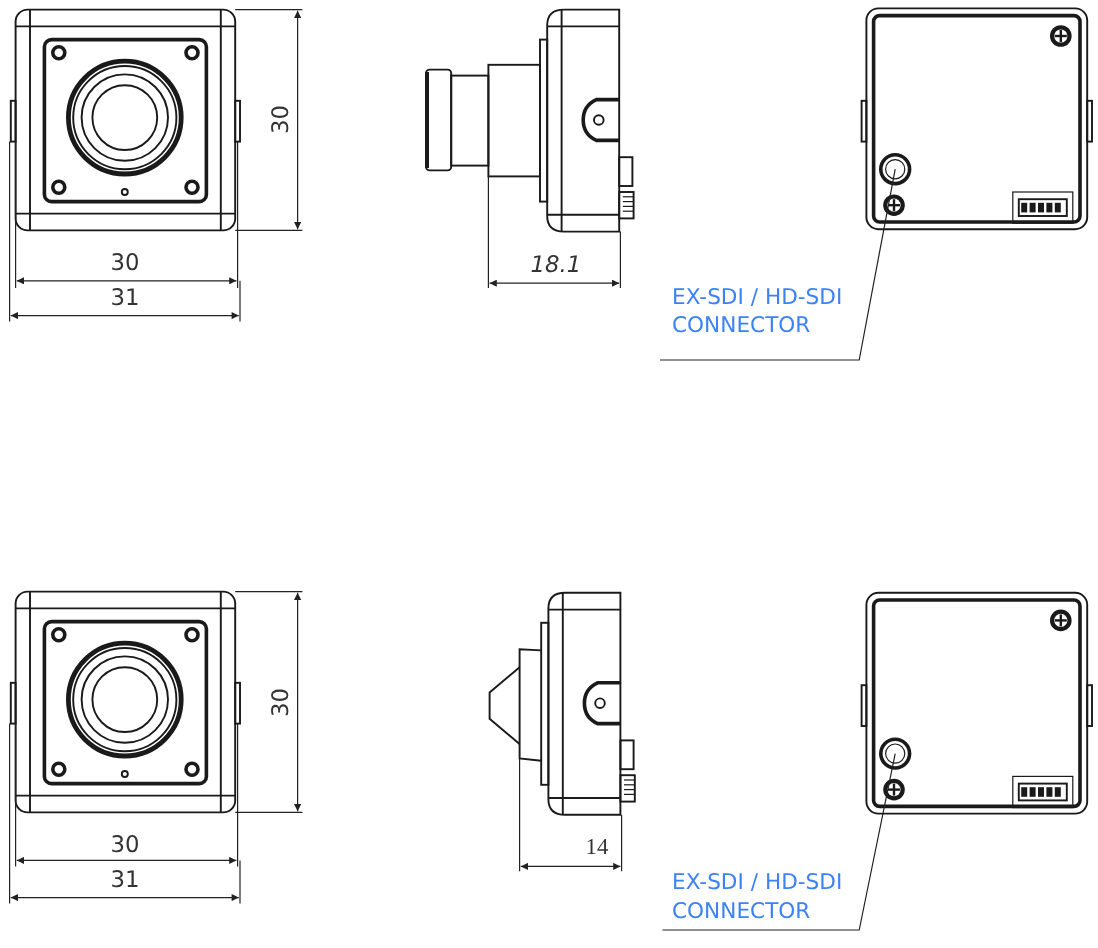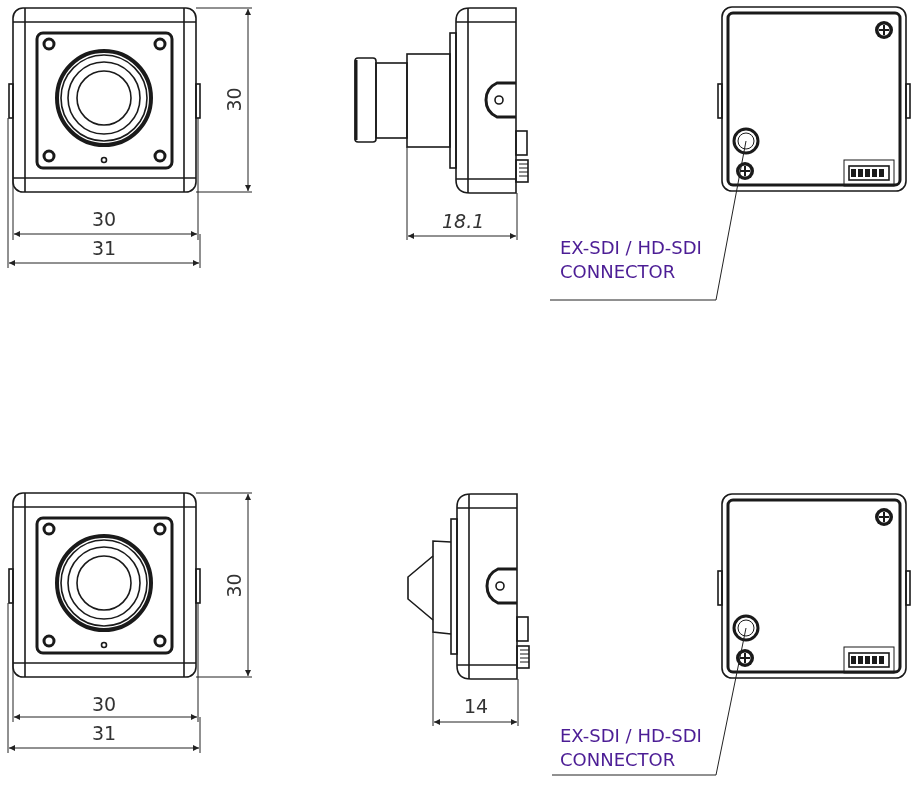--- a/index.html
+++ b/index.html
@@ -3,21 +3,21 @@
 <meta charset="utf-8">
 <style>
   html, body { margin: 0; padding: 0; background: #ffffff; }
   body { width: 915px; height: 790px; position: relative; overflow: hidden; font-family: "DejaVu Sans", sans-serif; }
   svg { position: absolute; left: 0; top: 0; }
   .o { fill: none; stroke: #1a1a1a; stroke-width: 1.6; }
   .ot { fill: none; stroke: #1a1a1a; stroke-width: 3; }
   .thin { fill: none; stroke: #1a1a1a; stroke-width: 1; }
   .dim { fill: none; stroke: #222; stroke-width: 1; }
   .lbl { position: absolute; color: #333; font-family: "DejaVu Sans", sans-serif; font-size: 19px; line-height: 1; white-space: nowrap; }
-  .callout { position: absolute; color: #4c1d95; font-family: "DejaVu Sans", sans-serif; font-size: 18px; line-height: 24px; white-space: nowrap; }
+  .callout { position: absolute; color: #3b82f6; font-family: "DejaVu Sans", sans-serif; font-size: 18px; line-height: 24px; white-space: nowrap; }
   .rot { transform: rotate(-90deg); transform-origin: center center; }
 </style>
 </head>
 <body>
 
 <svg width="915" height="790" viewBox="0 0 915 790">
   <defs>
 
     <g id="front">
 
@@ -162,17 +162,17 @@
 <div class="lbl" style="left:92px; top:239px;">31</div>
 <div class="lbl" style="left:442px; top:212px;font-style:italic;">18.1</div>
 <div class="callout" style="left:560px; top:236px;">
   <div>EX-SDI / HD-SDI</div>
   <div>CONNECTOR</div>
 </div>
 
 <div class="lbl rot" style="left:222px; top:576px;">30</div>
 <div class="lbl" style="left:92px; top:695px;">30</div>
 <div class="lbl" style="left:92px; top:724px;">31</div>
-<div class="lbl" style="left:464px; top:697px;">14</div>
+<div class="lbl" style="left:488px; top:697px;font-family:Liberation Serif, serif;">14</div>
 <div class="callout" style="left:560px; top:724px;">
   <div>EX-SDI / HD-SDI</div>
   <div>CONNECTOR</div>
 </div>
 
 </body></html>

